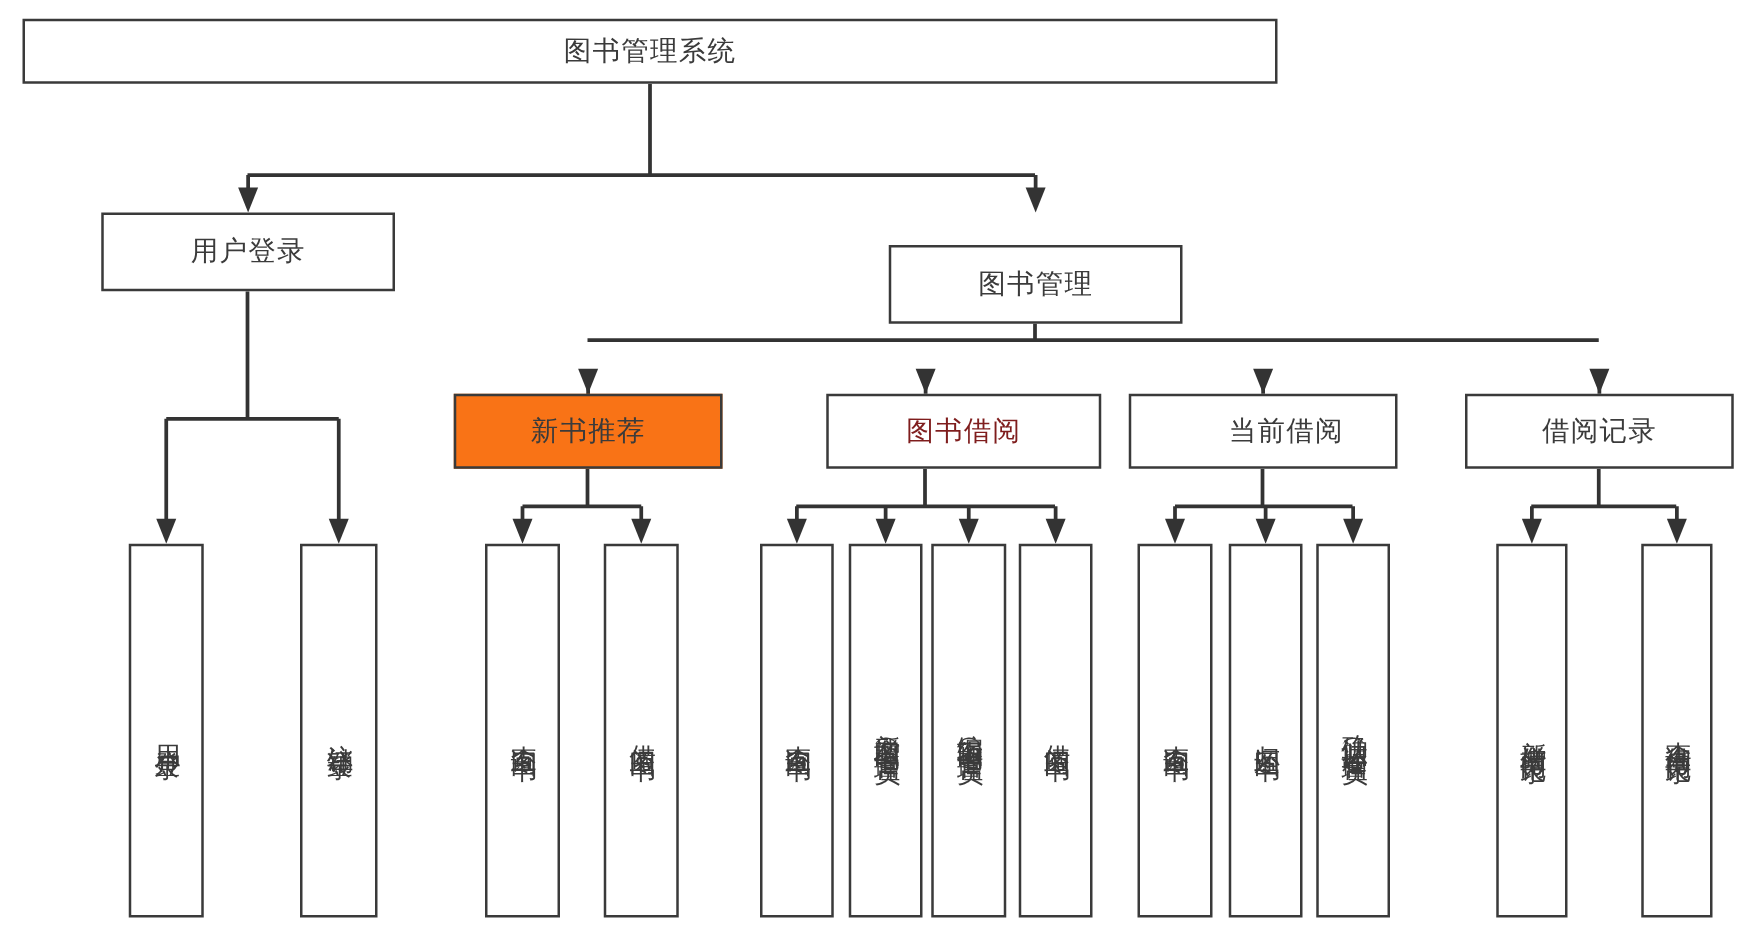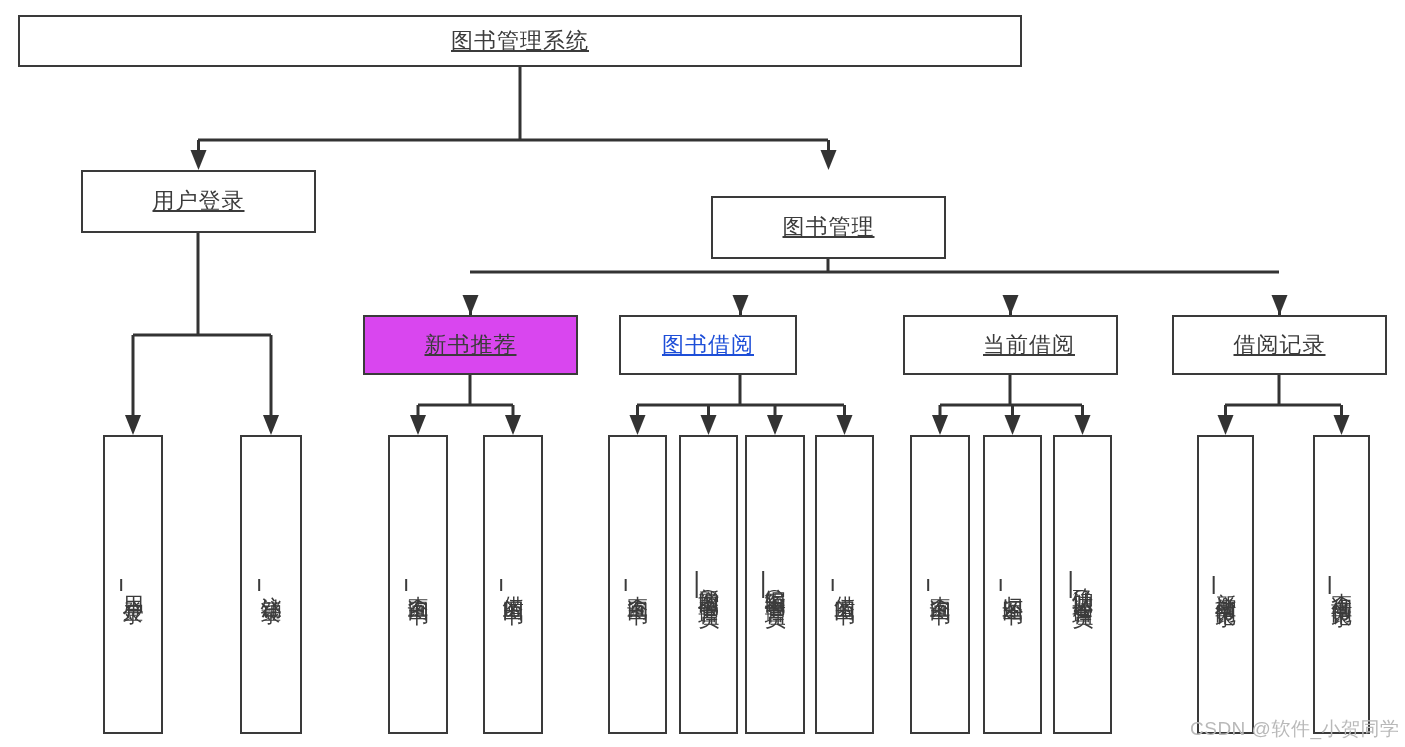--- a/index.html
+++ b/index.html
@@ -40,21 +40,20 @@
     font-size: 22px;
     line-height: 1.1;
   }
   .node.v {
     font-size: 21px;
     line-height: 1.35;
   }
   .node .txt {
     display: block;
     text-align: center;
-    text-decoration: underline;
   }
   .node.v .txt {
     writing-mode: vertical-rl;
     text-orientation: upright;
     letter-spacing: 3px;
     white-space: nowrap;
   }
   .watermark {
     position: absolute;
     font-size: 19px;
@@ -125,24 +124,24 @@
   <div id="nodes-layer">
       <div class="node h" style="left: 18px; top: 15px; width: 1004px; height: 52px; border-color: rgb(58, 58, 58); color: rgb(59, 59, 59); background: rgb(255, 255, 255);">
         <span class="txt">图书管理系统</span>
       </div>
       <div class="node h" style="left: 81px; top: 170px; width: 235px; height: 63px; border-color: rgb(58, 58, 58); color: rgb(59, 59, 59); background: rgb(255, 255, 255);">
         <span class="txt">用户登录</span>
       </div>
       <div class="node h" style="left: 711px; top: 170px; width: 235px; height: 63px; border-color: rgb(58, 58, 58); color: rgb(59, 59, 59); background: rgb(255, 255, 255); margin-top: 26px;">
         <span class="txt">图书管理</span>
       </div>
-      <div class="node h" style="left: 363px; top: 315px; width: 215px; height: 60px; border-color: rgb(58, 58, 58); color: rgb(59, 59, 59); background: #d946ef; justify-content: center;">
+      <div class="node h" style="left: 363px; top: 315px; width: 215px; height: 60px; border-color: rgb(58, 58, 58); color: rgb(59, 59, 59); background: #f97316; justify-content: center;">
         <span class="txt">新书推荐</span>
       </div>
-      <div class="node h" style="left: 619px; top: 315px; width: 178px; height: 60px; border-color: rgb(58, 58, 58); color: #1d4ed8; background: rgb(255, 255, 255);">
+      <div class="node h" style="left: 661px; top: 315px; width: 220px; height: 60px; border-color: rgb(58, 58, 58); color: #7f1d1d; background: rgb(255, 255, 255);">
         <span class="txt">图书借阅</span>
       </div>
       <div class="node h" style="left: 903px; top: 315px; width: 215px; height: 60px; border-color: rgb(58, 58, 58); color: rgb(59, 59, 59); background: rgb(255, 255, 255); padding-left: 37px;">
         <span class="txt">当前借阅</span>
       </div>
       <div class="node h" style="left: 1172px; top: 315px; width: 215px; height: 60px; border-color: rgb(58, 58, 58); color: rgb(59, 59, 59); background: rgb(255, 255, 255); align-items: center;">
         <span class="txt">借阅记录</span>
       </div>
       <div class="node v" style="left: 103px; top: 435px; width: 60px; height: 299px; border-color: rgb(58, 58, 58); color: rgb(59, 59, 59); background: rgb(255, 255, 255);">
         <span class="txt">用户登录</span>
@@ -177,14 +176,13 @@
       <div class="node v" style="left: 1053px; top: 435px; width: 59px; height: 299px; border-color: rgb(58, 58, 58); color: rgb(59, 59, 59); background: rgb(255, 255, 255);">
         <span class="txt">确认归还（管理员）</span>
       </div>
       <div class="node v" style="left: 1197px; top: 435px; width: 57px; height: 299px; border-color: rgb(58, 58, 58); color: rgb(59, 59, 59); background: rgb(255, 255, 255);">
         <span class="txt">新增借阅记录</span>
       </div>
       <div class="node v" style="left: 1313px; top: 435px; width: 57px; height: 299px; border-color: rgb(58, 58, 58); color: rgb(59, 59, 59); background: rgb(255, 255, 255);">
         <span class="txt">查询借阅记录</span>
       </div>
     </div>
-  <div class="watermark" style="left:1190px; top:716px;">CSDN @软件_小贺同学</div>
 </div>
 
 </body></html>

